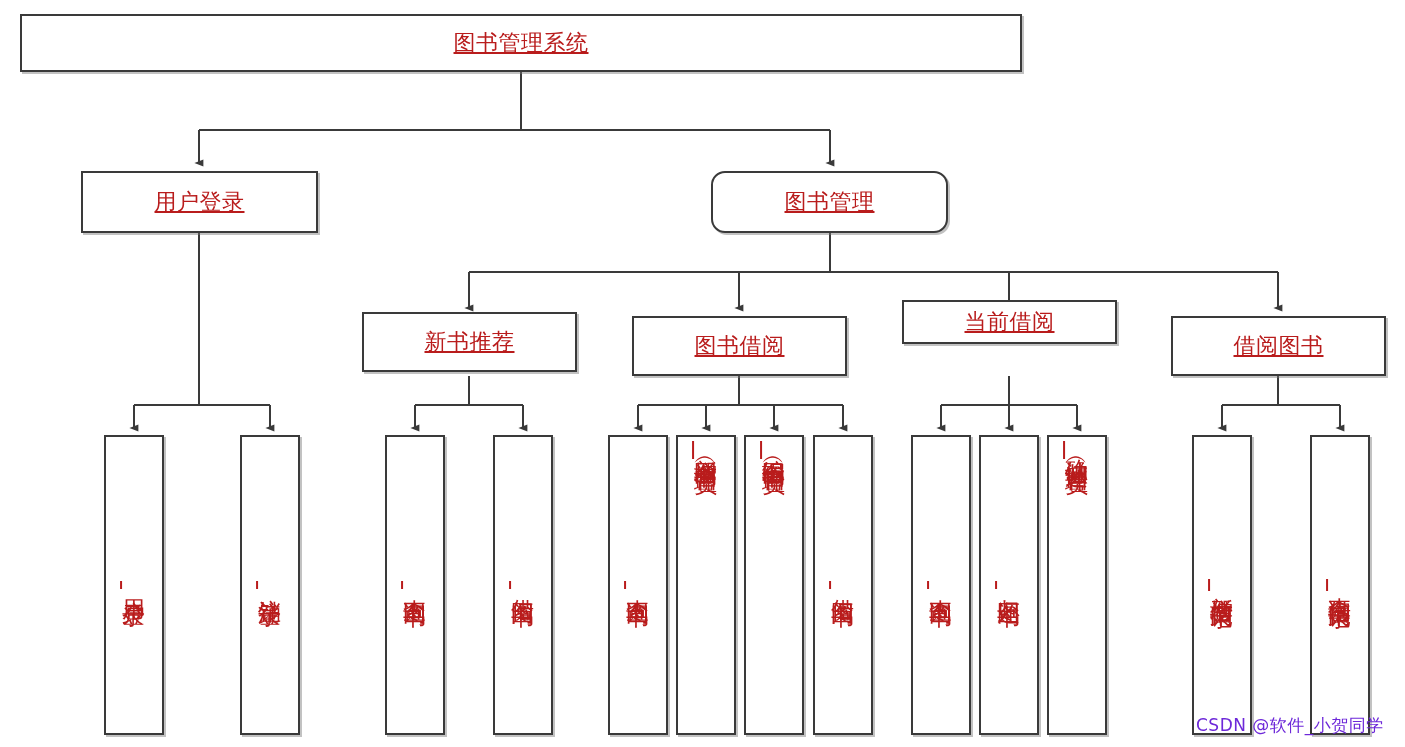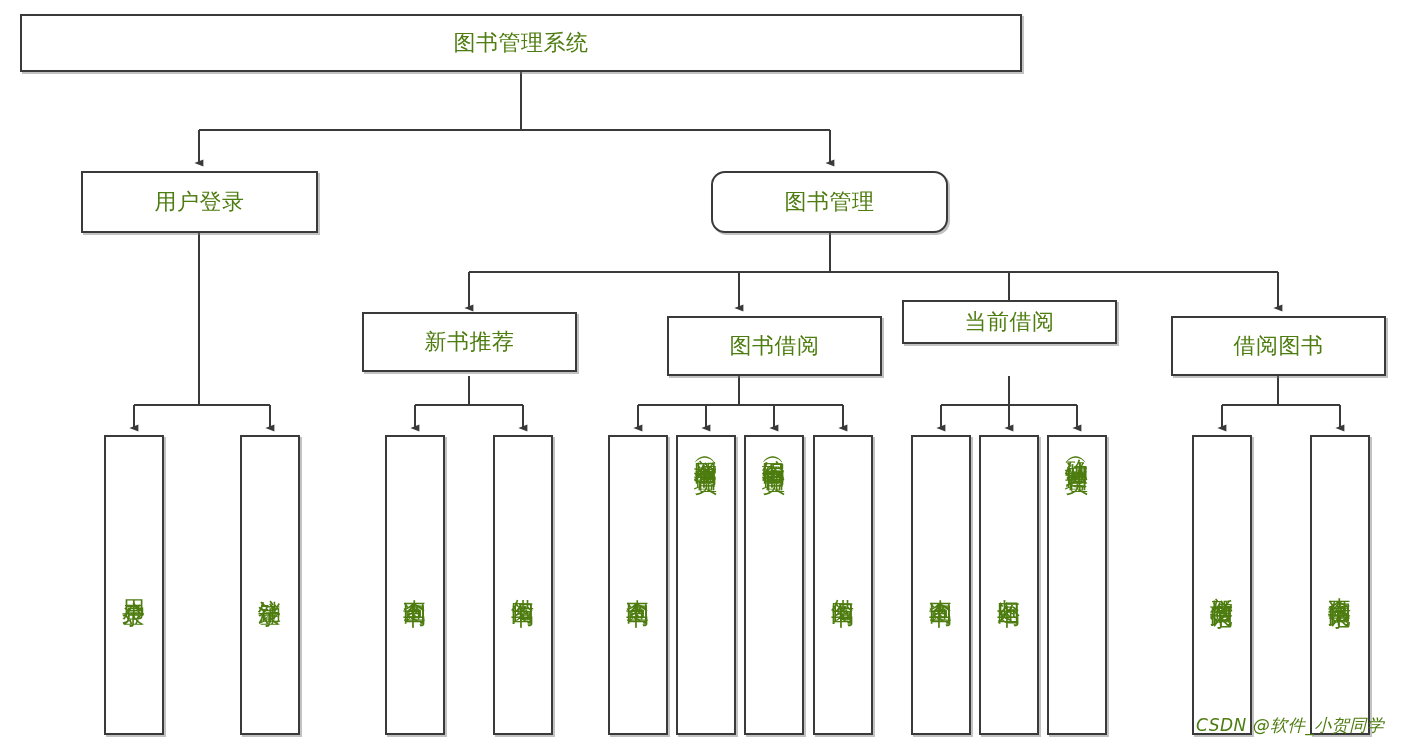--- a/index.html
+++ b/index.html
@@ -26,49 +26,49 @@
     position: absolute;
     box-sizing: border-box;
     background: #ffffff;
     border: 2.5px solid #3a3a3a;
     display: flex;
     align-items: center;
     justify-content: center;
     box-shadow: 2px 2px 0 rgba(120,120,120,0.45);
   }
   .node .lbl {
-    color: #4d7c0f;
+    color: #b91c1c;
     font-size: 22px;
     line-height: 1.12;
     letter-spacing: 0.5px;
     white-space: nowrap;
+    text-decoration: underline;
   }
   .node.leaf {
     align-items: flex-start;
     justify-content: center;
     padding-top: 0;
   }
   .node.leaf .lbl {
     writing-mode: vertical-rl;
     text-orientation: upright;
     font-size: 23px;
     line-height: 1.05;
     letter-spacing: 2px;
     white-space: nowrap;
   }
   .node.leaf.mid .lbl { margin-top: auto; margin-bottom: auto; }
   .node.leaf.topalign .lbl { margin-top: 4px; }
   .watermark {
     position: absolute;
-    color: #4d7c0f;
+    color: #6d28d9;
     font-size: 17px;
     letter-spacing: 0.5px;
     white-space: nowrap;
     user-select: none;
-    font-style: italic;
   }
 </style>
 </head>
 <body>
 
 <div id="canvas">
 
   <svg id="wires" viewBox="0 0 1405 747" xmlns="http://www.w3.org/2000/svg">
     <defs>
       <marker id="arrow" markerWidth="10" markerHeight="10" refX="4.2" refY="5" orient="auto" markerUnits="userSpaceOnUse">
@@ -126,21 +126,21 @@
   <div class="node" style="left:81px; top:171px; width:237px; height:62px;">
     <span class="lbl">用户登录</span>
   </div>
   <div class="node" style="left:711px; top:171px; width:237px; height:62px;border-radius:14px;">
     <span class="lbl">图书管理</span>
   </div>
 
   <div class="node" style="left:362px; top:312px; width:215px; height:60px;">
     <span class="lbl">新书推荐</span>
   </div>
-  <div class="node" style="left:632px; top:316px; width:215px; height:60px;margin-left:35px;">
+  <div class="node" style="left:632px; top:316px; width:215px; height:60px;">
     <span class="lbl">图书借阅</span>
   </div>
   <div class="node" style="left:902px; top:300px; width:215px; height:44px;">
     <span class="lbl">当前借阅</span>
   </div>
   <div class="node" style="left:1171px; top:316px; width:215px; height:60px;">
     <span class="lbl">借阅图书</span>
   </div>
 
   <div class="node leaf mid" style="left:104px; top:435px; width:60px; height:300px;">

